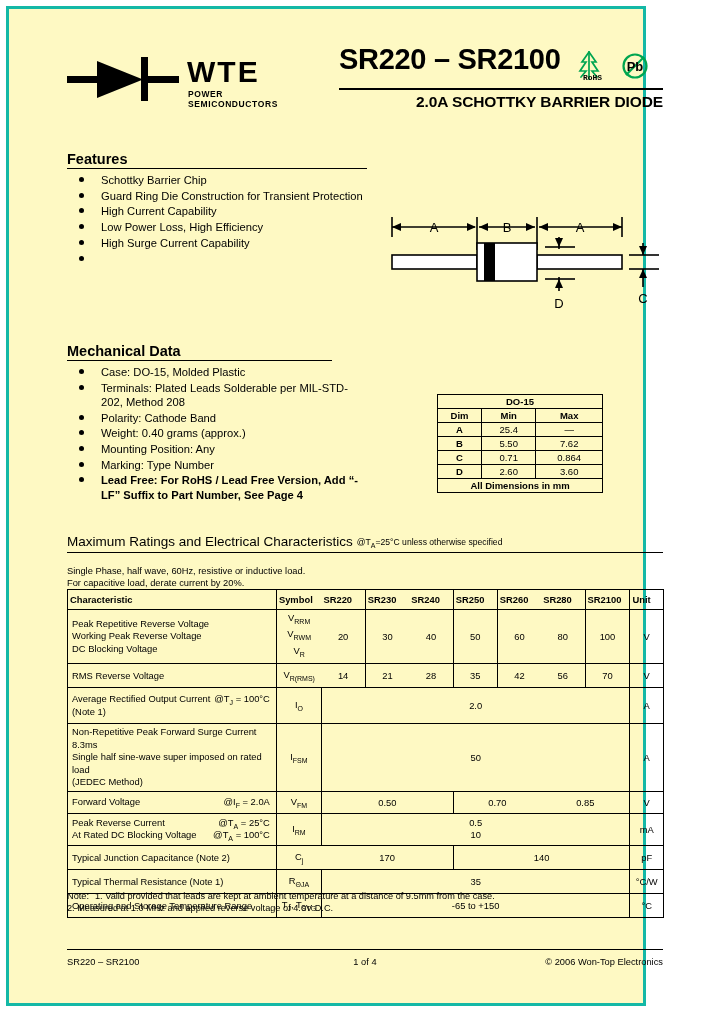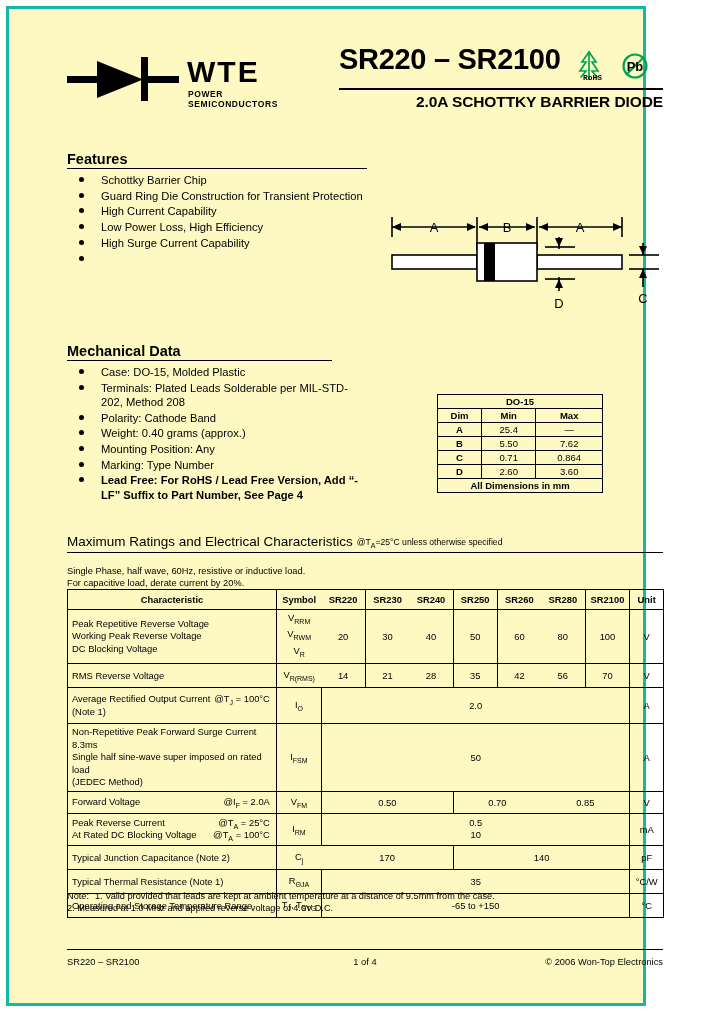--- a/index.html
+++ b/index.html
@@ -61,21 +61,21 @@
   .mr { position:absolute; left:58px; top:523px; width:596px; }
   .mr-title { font-size:13.5px; font-weight:normal; display:inline-block; }
   .mr-cond { font-size:8.6px; display:inline-block; margin-left:4px; position:relative; top:-1px; }
   .mr-rule { border-top:1.5px solid #000; margin-top:2px; }
   .mr-note { font-size:9.3px; line-height:11.5px; margin-top:13px; }
 
   
   table.main { position:absolute; left:58px; top:580px; width:597px; border-collapse:collapse;
                border:1.6px solid #000; font-size:9.4px; }
   table.main td { border:1px solid #000; padding:2px 4px; vertical-align:middle; }
-  table.main td.hdr { font-weight:bold; text-align:center; padding:4px 2px; }
+  table.main td.hdr { font-weight:bold; padding:4px 2px; }
   table.main td.ch { text-align:left; }
   table.main td.ctr { text-align:center; }
   .nb-l { border-left:none !important; }
   .nb-r { border-right:none !important; }
   .charcol { width:236px; }
   .symcol { width:46px; }
   .vcol { width:46px; }
   .ucol { width:34px; }
   .ch-line { display:block; position:relative; line-height:12.5px; }
   .ch-cond { position:absolute; right:2px; top:0; }

